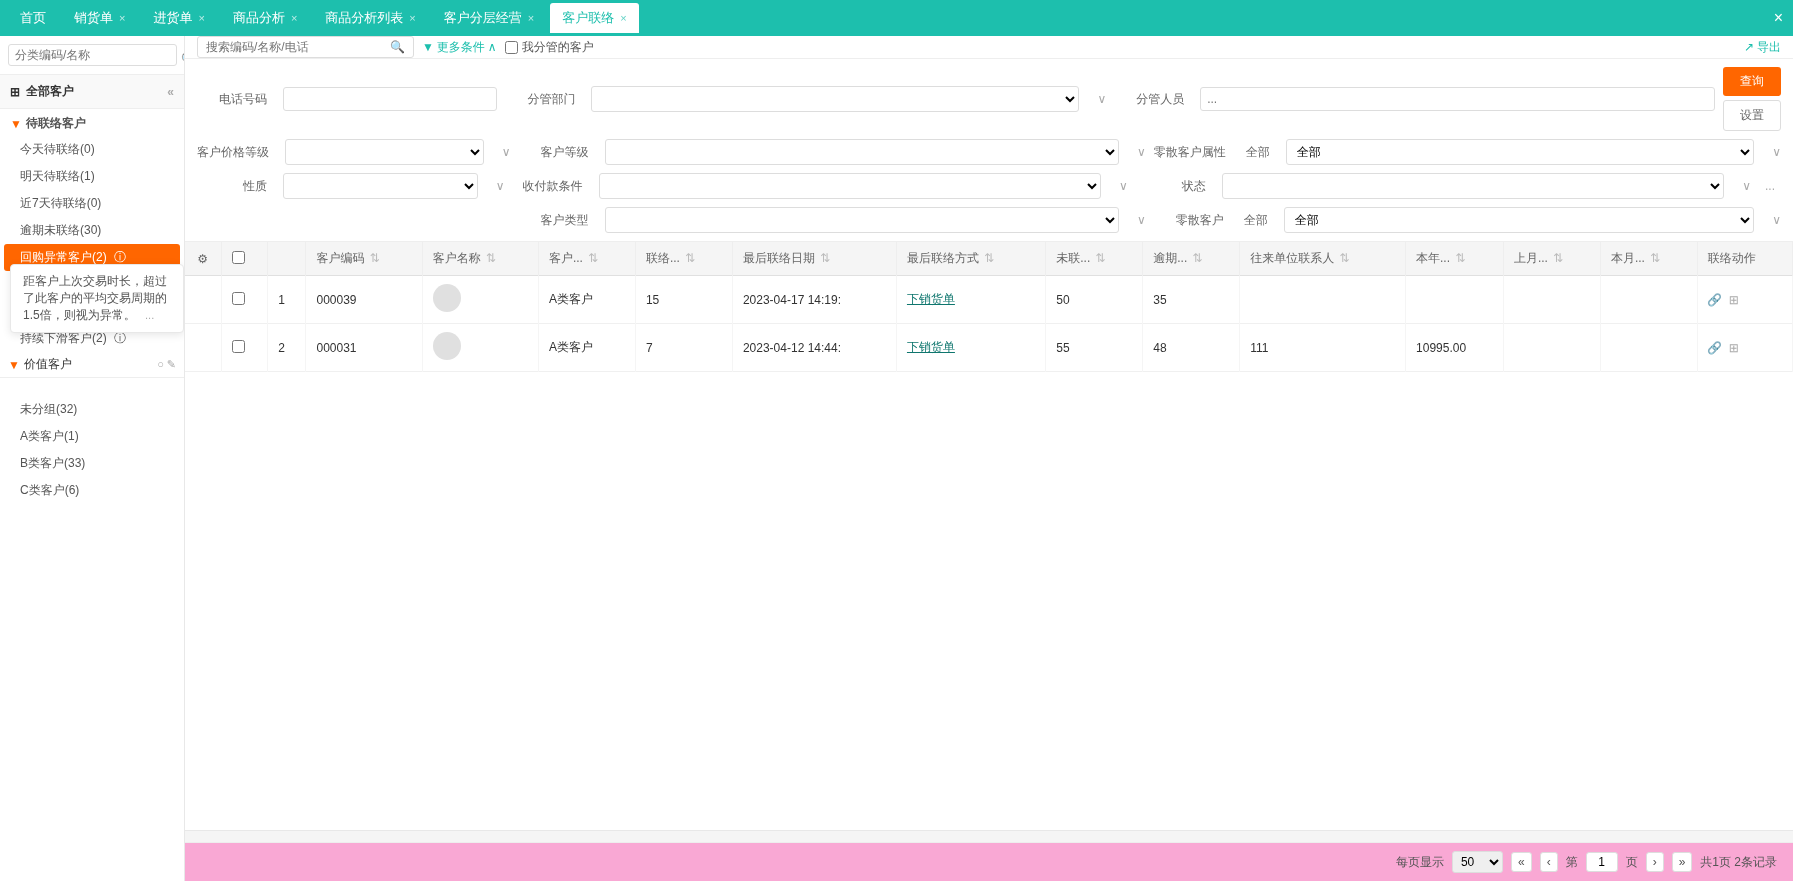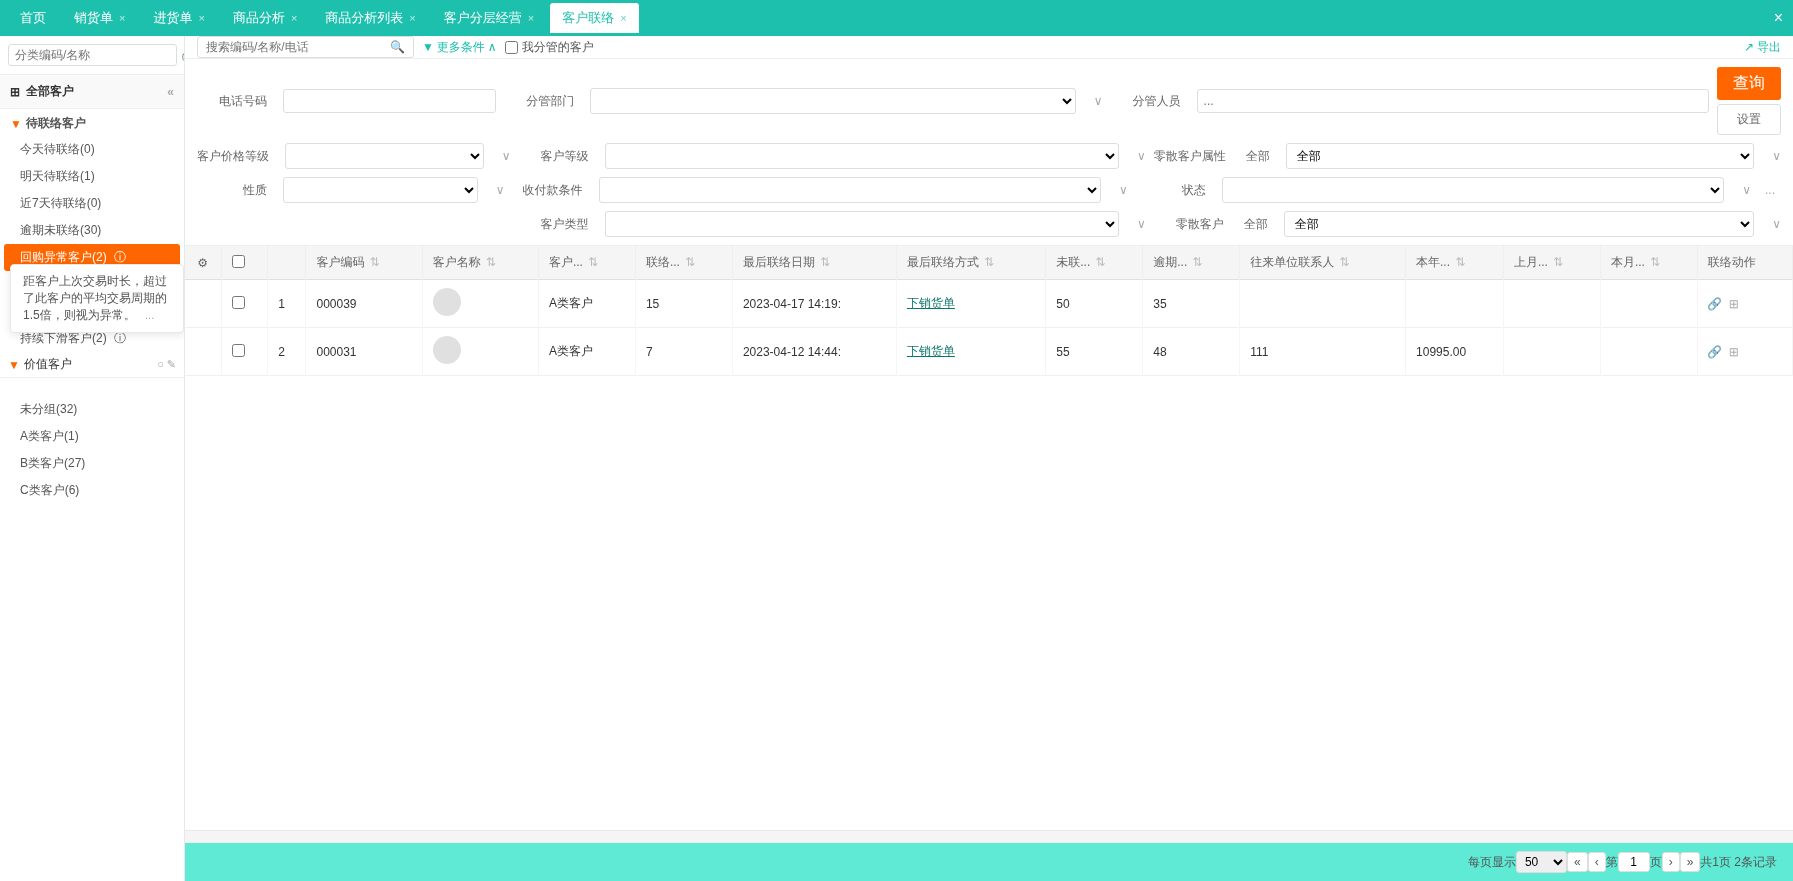--- a/index.html
+++ b/index.html
@@ -228,21 +228,21 @@
       font-size: 12px;
       outline: none;
     }
     .btn-query {
       background: #f60;
       color: #fff;
       border: none;
       border-radius: 3px;
       padding: 6px 16px;
       cursor: pointer;
-      font-size: 16px;
+      font-size: 12px;
     }
     .btn-settings {
       background: #fff;
       color: #666;
       border: 1px solid #ddd;
       border-radius: 3px;
       padding: 6px 16px;
       cursor: pointer;
       font-size: 12px;
     }
@@ -297,21 +297,22 @@
       display: inline-block;
     }
 
     
     .pagination-bar {
       display: flex;
       align-items: center;
       justify-content: flex-end;
       padding: 8px 16px;
       border-top: 1px solid #eee;
-      background: #5eead4;
+      background: #f9a8d4;
+      gap: 8px;
       font-size: 12px;
       color: #555;
     }
     .page-size-select {
       border: 1px solid #ddd;
       border-radius: 3px;
       padding: 2px 4px;
       font-size: 12px;
       outline: none;
     }
@@ -472,21 +473,21 @@
       </div>
     </div>
     <div class="sidebar-bottom">
       <div class="sidebar-item">
         <span>未分组(32)</span>
       </div>
       <div class="sidebar-item">
         <span>A类客户(1)</span>
       </div>
       <div class="sidebar-item">
-        <span>B类客户(27)</span>
+        <span>B类客户(33)</span>
       </div>
       <div class="sidebar-item">
         <span>C类客户(6)</span>
       </div>
     </div>
 
     <div class="tooltip-popup">
       <span>距客户上次交易时长，超过了此客户的平均交易周期的1.5倍，则视为异常。</span>
       <span style="margin-left:6px;color:#aaa;cursor:pointer;font-size:11px;">...</span>
     </div>

